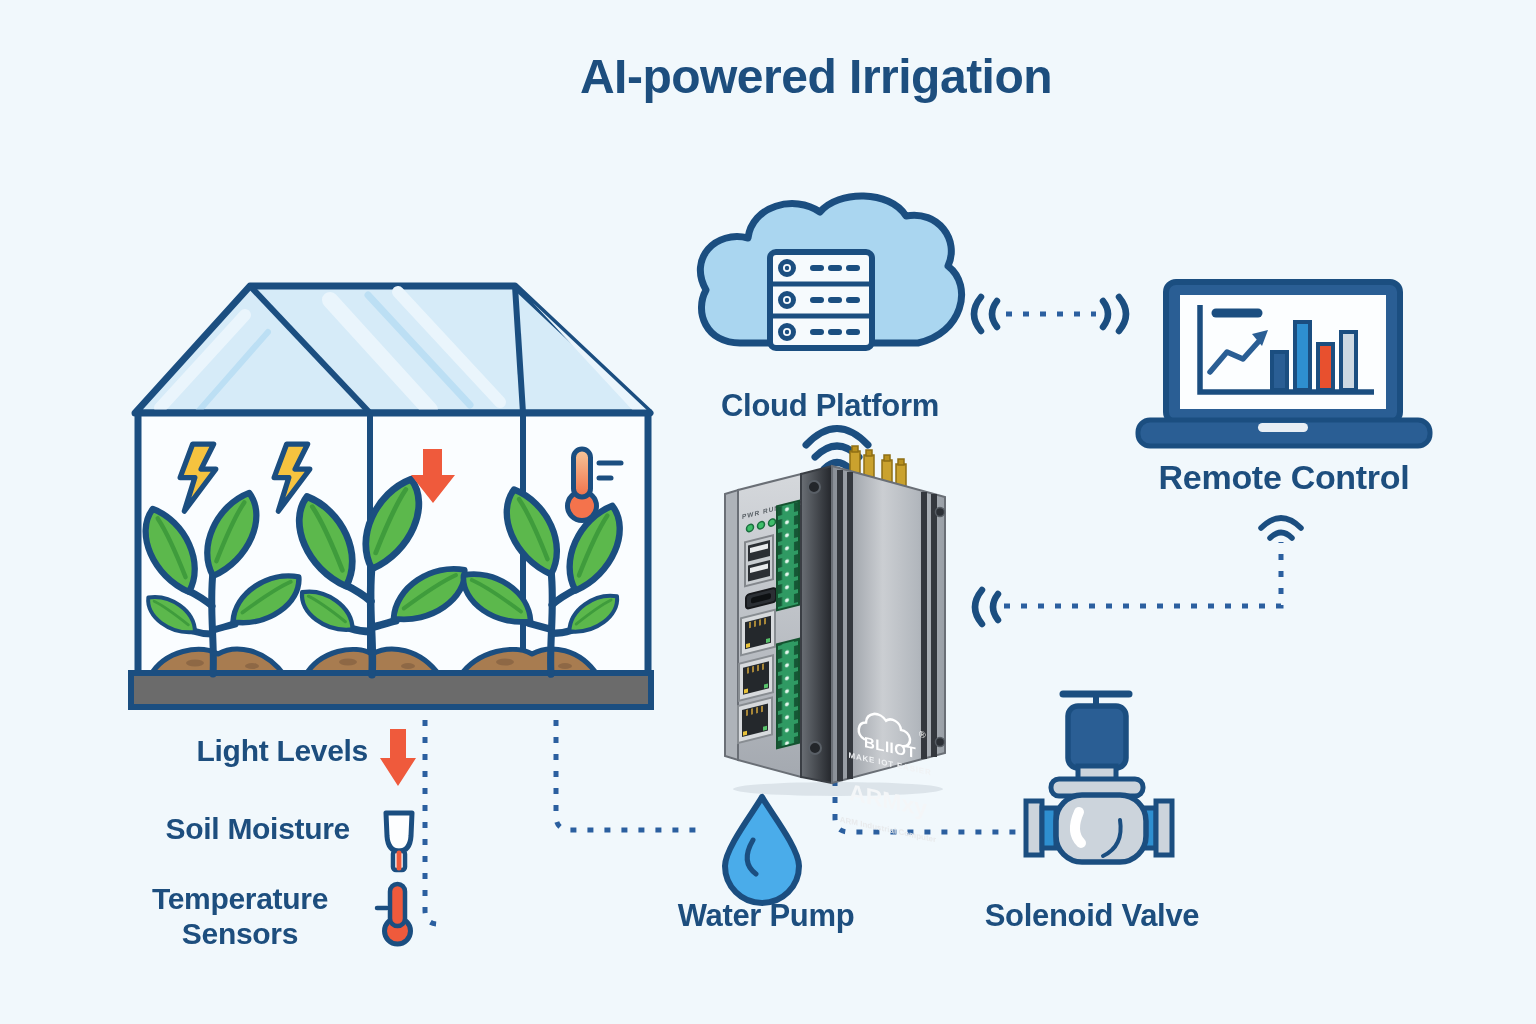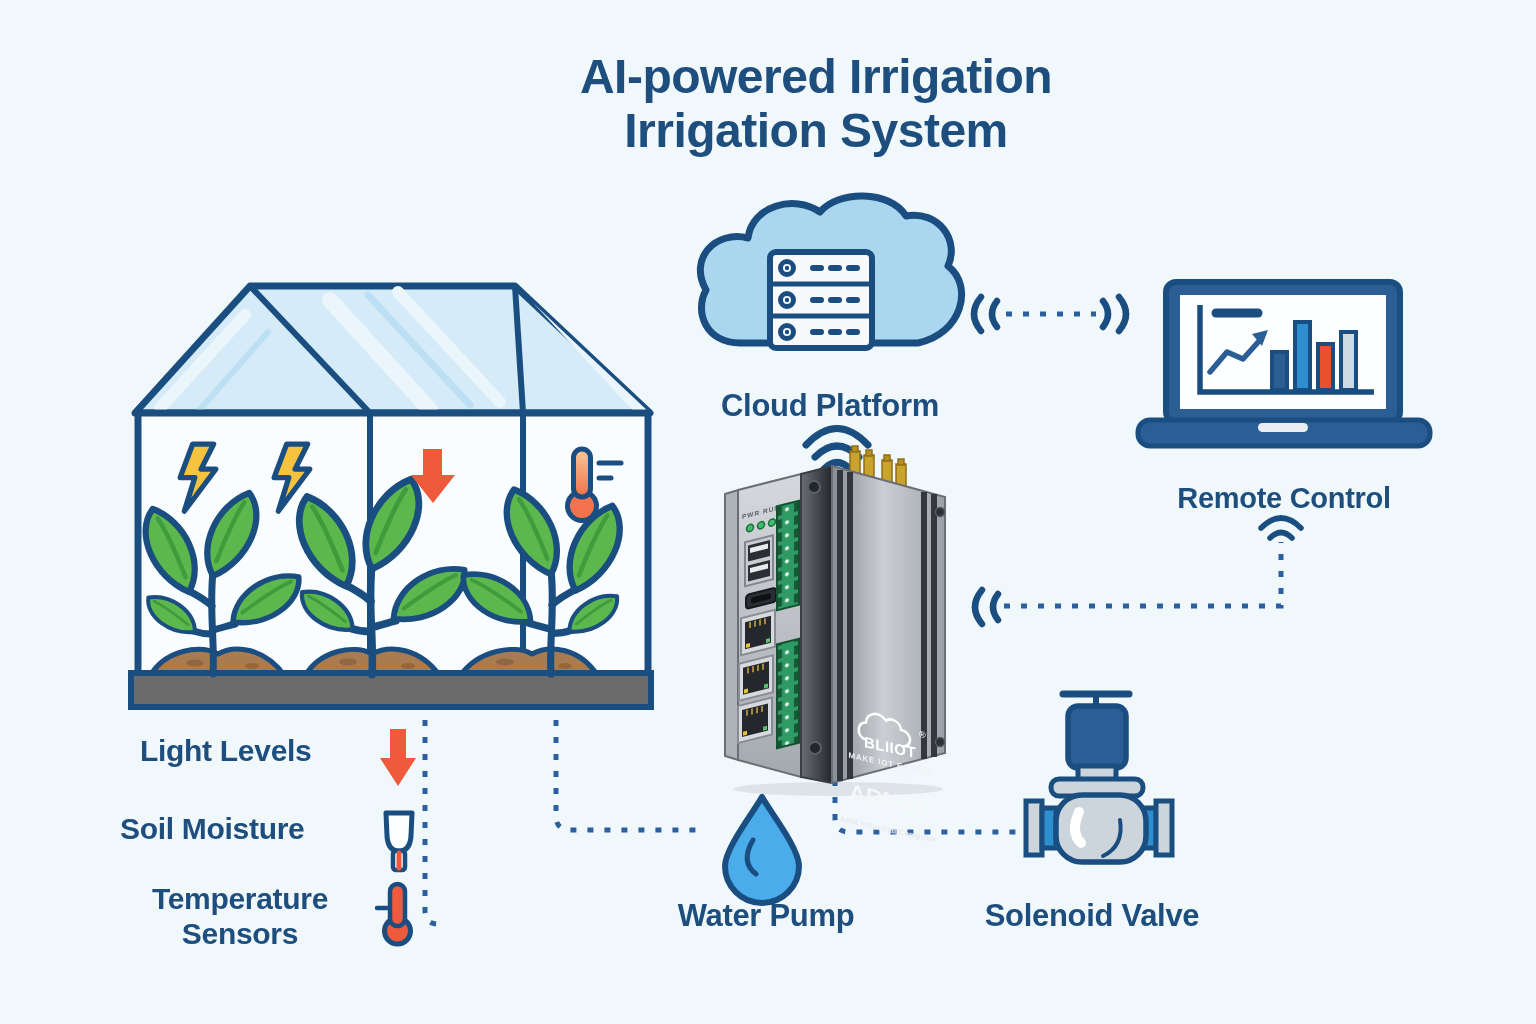--- a/index.html
+++ b/index.html
@@ -6,31 +6,31 @@
   .canvas{
     position:relative;width:1536px;height:1024px;overflow:hidden;
     background:#f1f8fc;font-family:"Liberation Sans",sans-serif;
   }
   .canvas svg{position:absolute;left:0;top:0;}
   .lbl{
     position:absolute;color:#1d4e7e;font-weight:700;
     letter-spacing:-0.3px;line-height:1.15;
   }
   .lbl.center{text-align:center;}
-  .lbl.right{text-align:left;}
+  .lbl.right{text-align:right;}
   #page-title{
     position:absolute;left:408px;top:50px;width:816px;text-align:center;
     color:#1d4e7e;font-weight:700;font-size:48px;line-height:1.13;
     letter-spacing:-0.5px;
   }
   #lbl-light{left:140px;top:734px;width:228px;font-size:30px;}
   #lbl-soil{left:120px;top:812px;width:230px;font-size:30px;}
   #lbl-temp{left:118px;top:882px;width:244px;font-size:30px;}
   #lbl-cloud{left:692px;top:388px;width:276px;font-size:31px;}
-  #lbl-remote{left:1136px;top:458px;width:296px;font-size:29px;margin-top:24px;}
+  #lbl-remote{left:1136px;top:458px;width:296px;font-size:34px;}
   #lbl-pump{left:642px;top:898px;width:248px;font-size:31px;}
   #lbl-valve{left:948px;top:898px;width:288px;font-size:31px;}
 </style>
 </head>
 <body>
 
 <div class="canvas">
 
 <svg width="1536" height="1024" viewBox="0 0 1536 1024">
   <defs>
@@ -341,21 +341,20 @@
       <text x="919" y="730" font-size="9" fill="#ffffff">®</text>
       <text x="890" y="766" text-anchor="middle" font-size="8" font-weight="bold" fill="#f0f2f4" letter-spacing="0.8">MAKE IOT EASIER</text>
       <text x="888" y="808" text-anchor="middle" font-size="23" font-weight="bold" fill="#f4f6f8">ARMxy</text>
       <text x="888" y="832" text-anchor="middle" font-size="8" font-weight="bold" fill="#e8eaec">ARM Industrial Computer</text>
     </g>
   </g>
 </svg>
 
 <div id="page-title">
   <div>AI-powered Irrigation</div>
-  <div>Irrigation System</div>
 </div>
 
 <div class="lbl right" id="lbl-light">Light Levels</div>
 <div class="lbl right" id="lbl-soil">Soil Moisture</div>
 <div class="lbl center" id="lbl-temp">Temperature Sensors</div>
 <div class="lbl center" id="lbl-cloud">Cloud Platform</div>
 <div class="lbl center" id="lbl-remote">Remote Control</div>
 <div class="lbl center" id="lbl-valve">Solenoid Valve</div>
 <div class="lbl center" id="lbl-pump">Water Pump</div>
 

